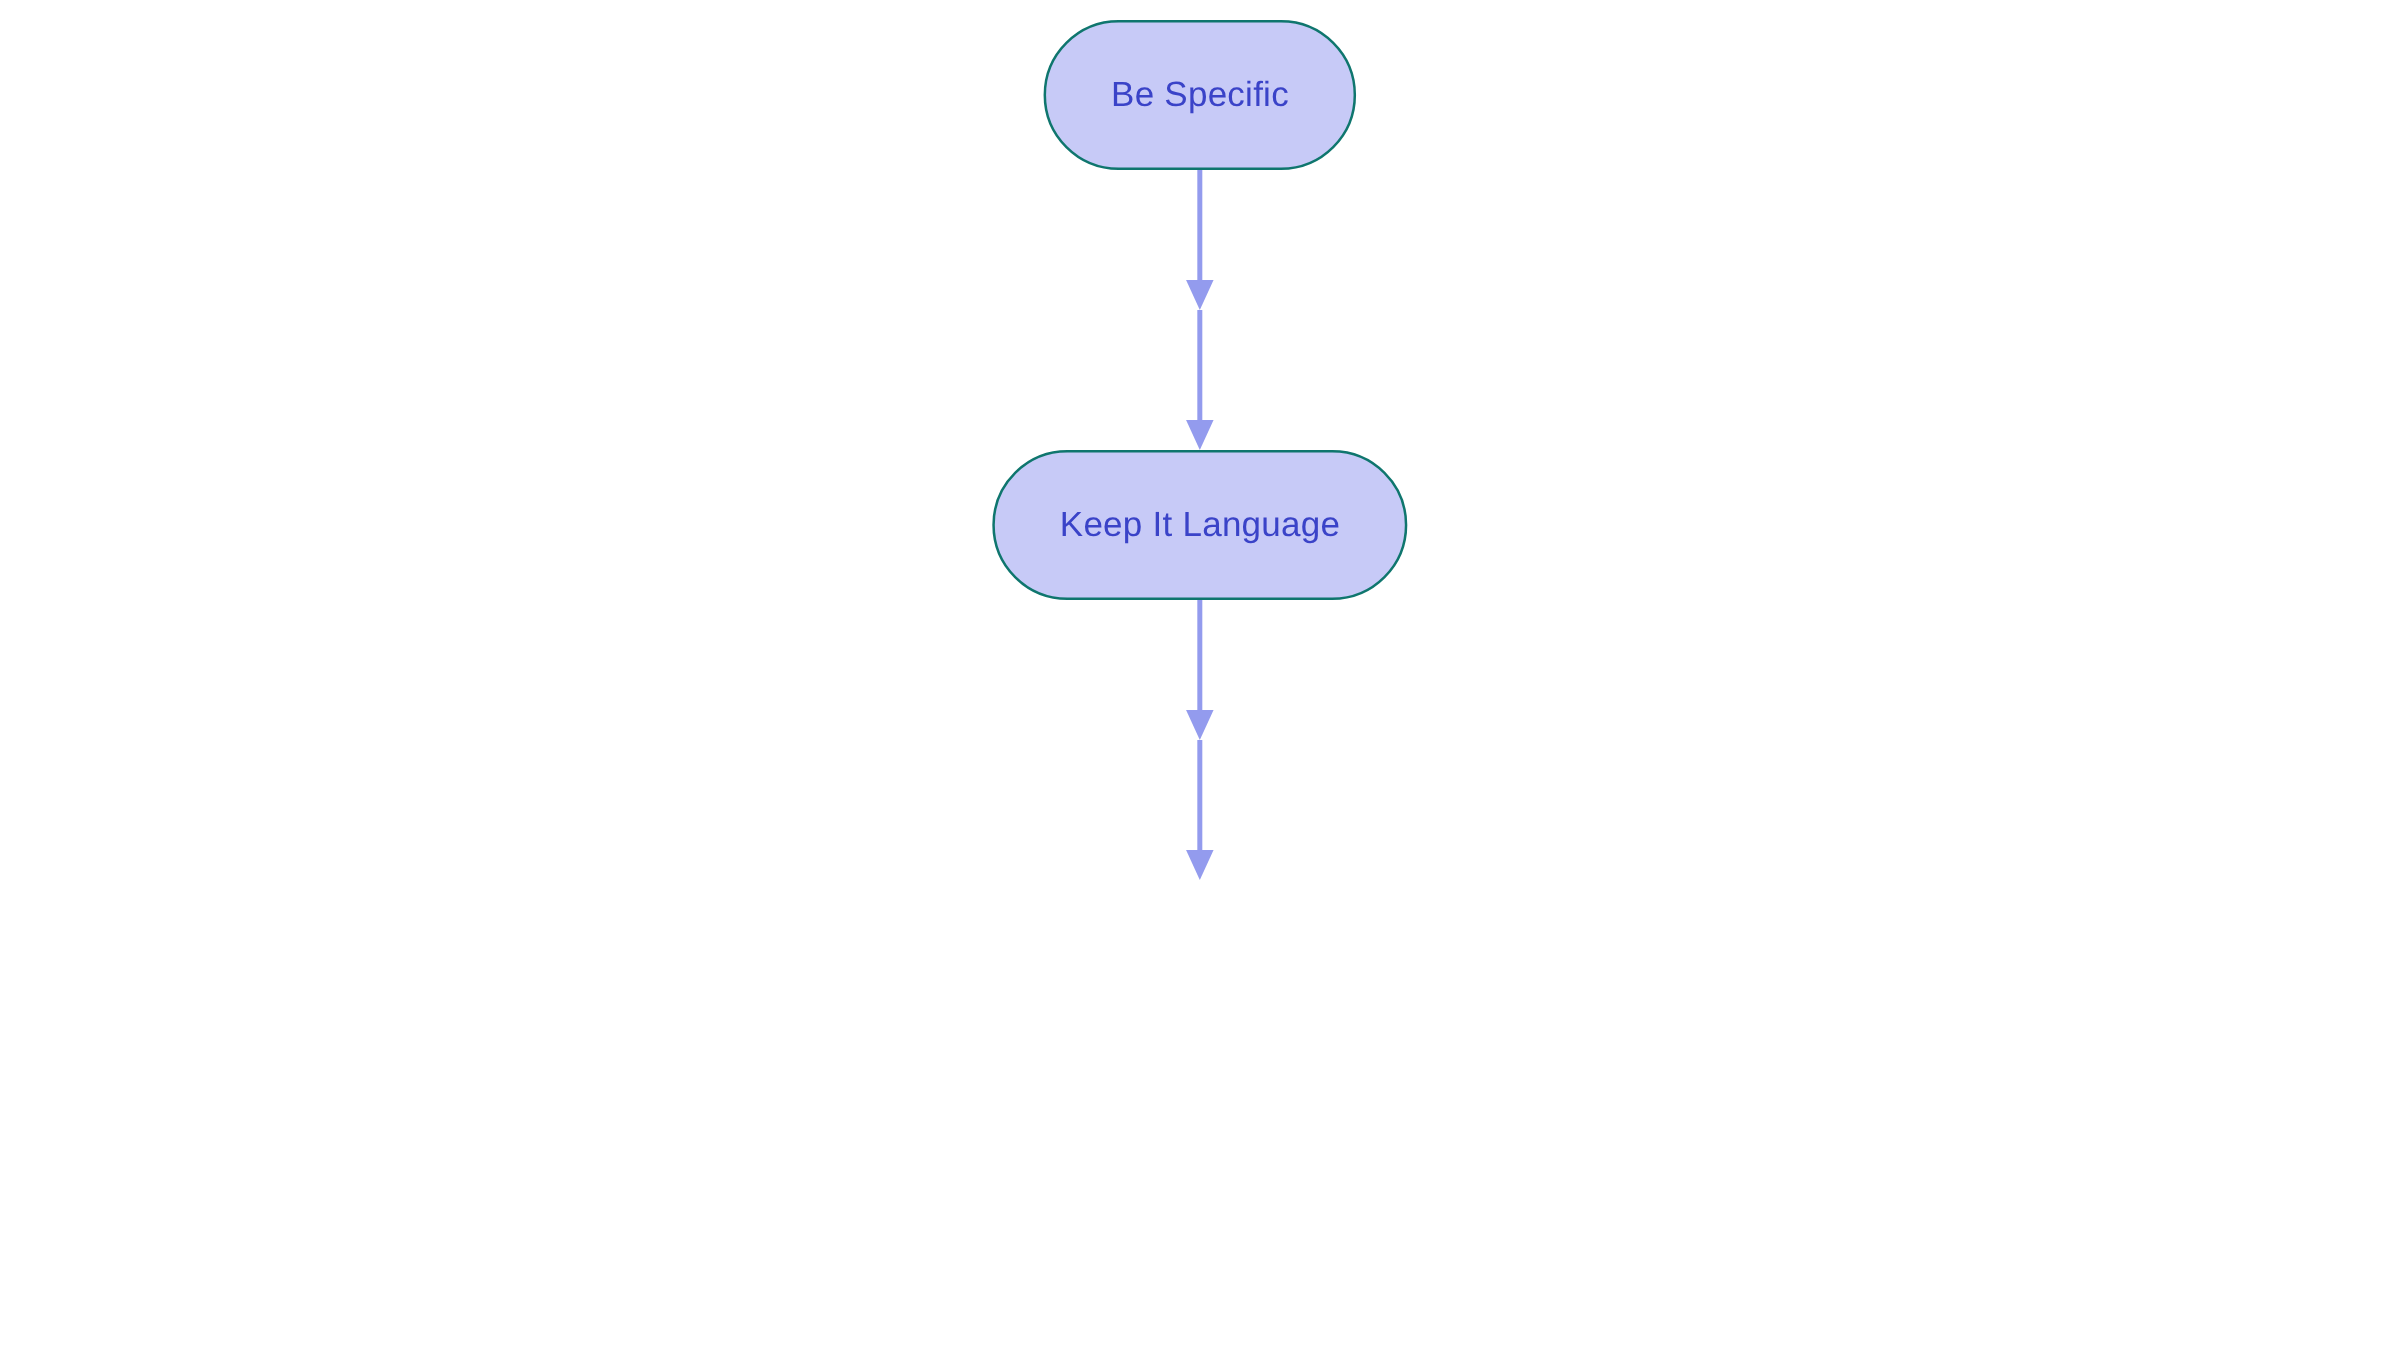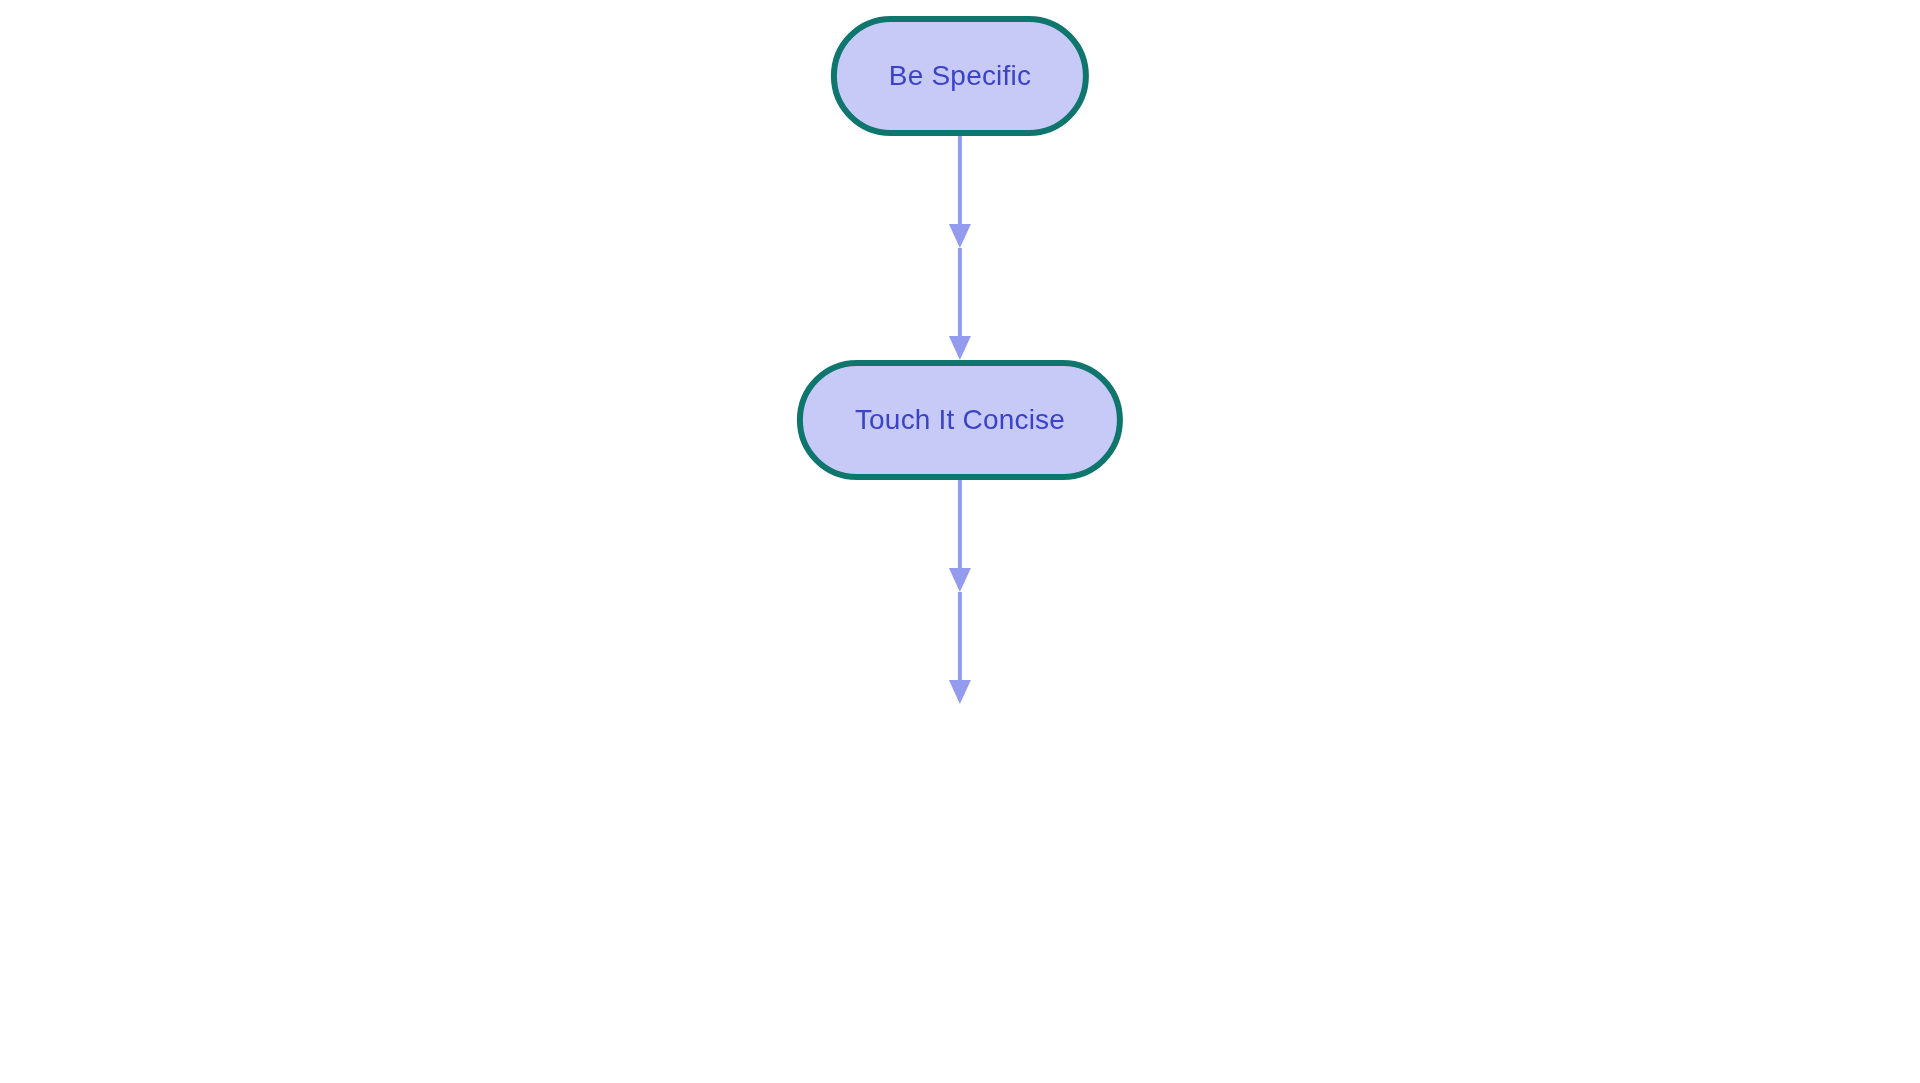--- a/index.html
+++ b/index.html
@@ -22,21 +22,21 @@
     display: flex;
     flex-direction: column;
     align-items: center;
   }
   .node {
     box-sizing: border-box;
     height: 120px;
     padding: 0 52px;
     border-radius: 61px;
     background: #c7caf7;
-    border: 6px solid #0f766e;
+    border: 2px solid #0f766e;
     color: #3a43c8;
     font-size: 28px;
     font-weight: 400;
     letter-spacing: 0.2px;
     display: flex;
     align-items: center;
     justify-content: flex-start;
     white-space: nowrap;
   }
   .connector {
@@ -72,21 +72,21 @@
     <div class="arrowhead"></div>
   </div>
 
 
   <div class="connector">
     <div class="stem"></div>
     <div class="arrowhead"></div>
   </div>
 
   <div class="node">
-    <span>Touch It Concise</span>
+    <span>Keep It Language</span>
   </div>
 
   <div class="connector">
     <div class="stem"></div>
     <div class="arrowhead"></div>
   </div>
 
 
   <div class="connector">
     <div class="stem"></div>

